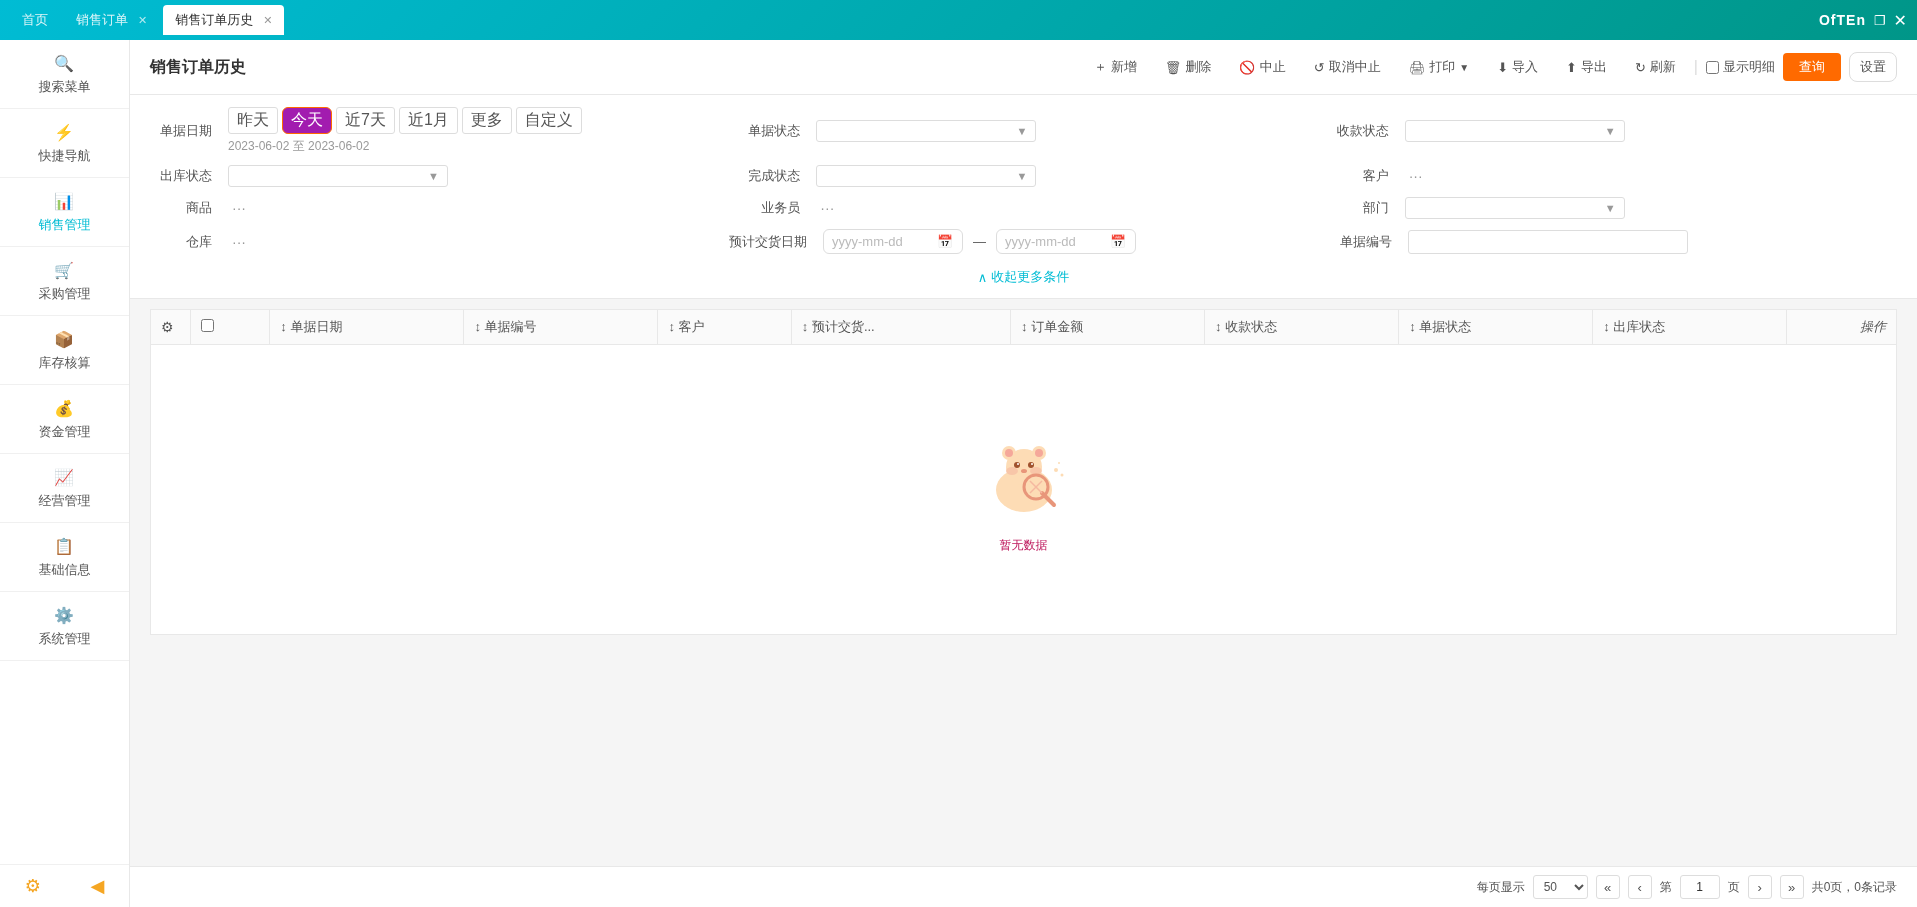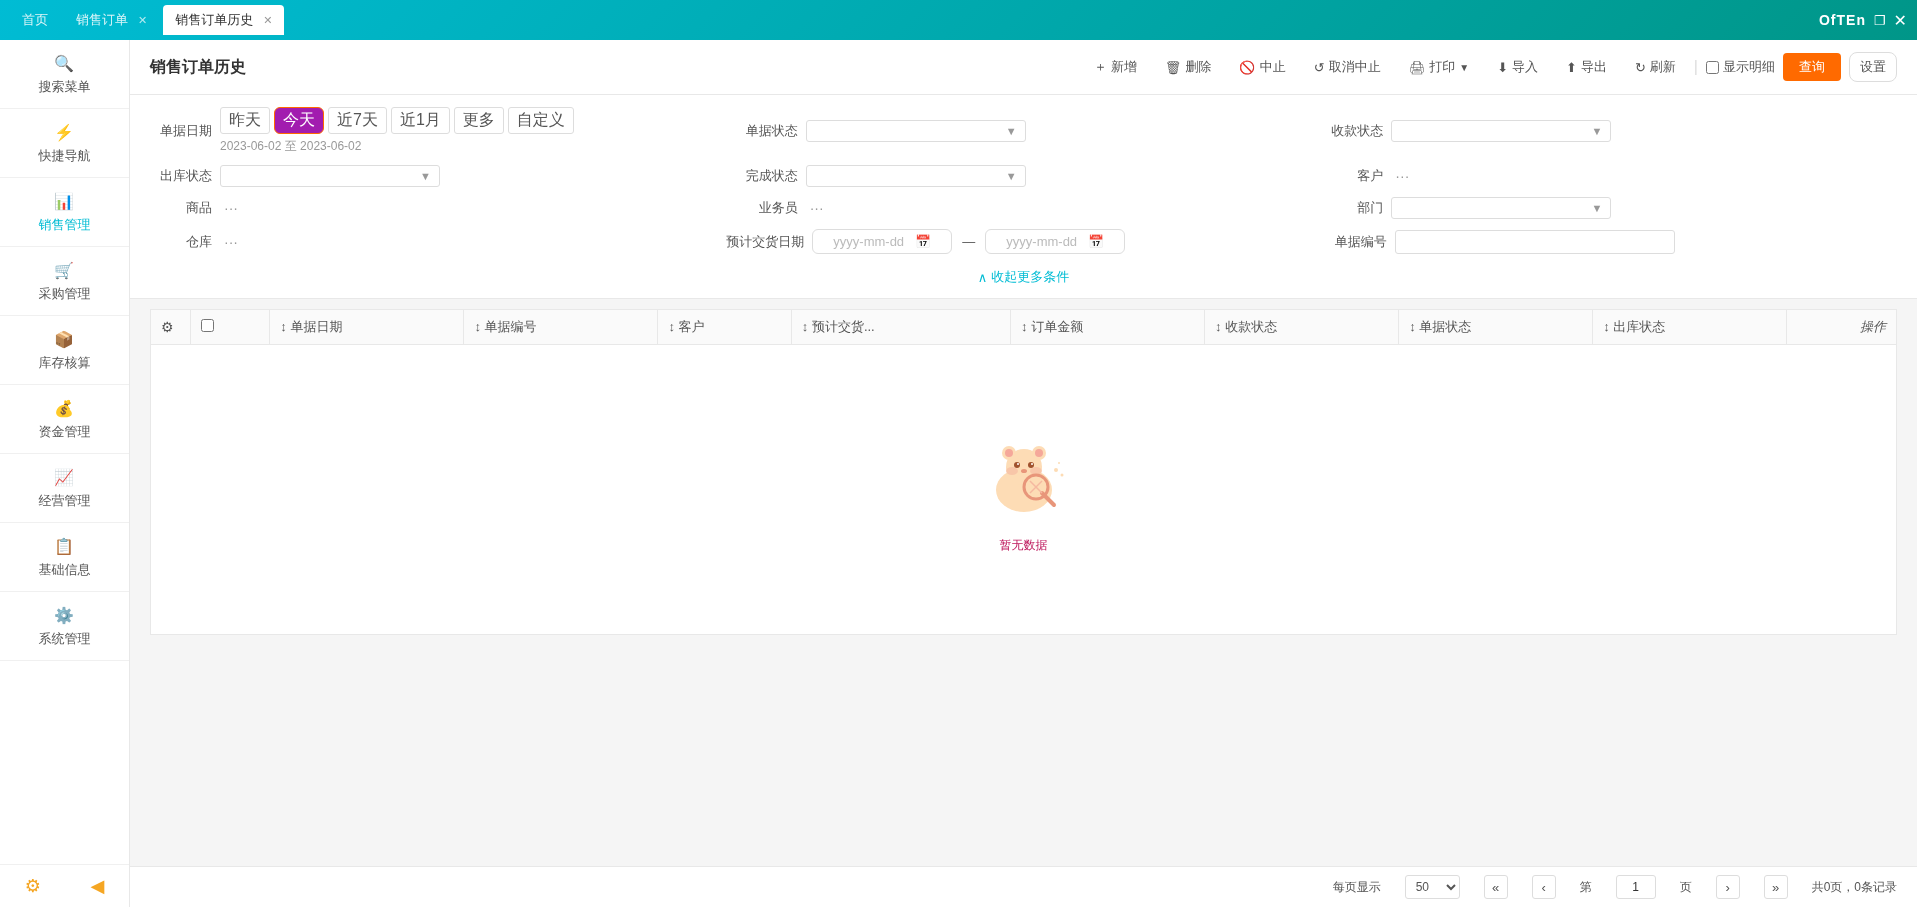--- a/index.html
+++ b/index.html
@@ -166,21 +166,21 @@
     
     .filter-area {
       padding: 12px 20px;
       background: #fff;
       border-bottom: 1px solid #e8e8e8;
       flex-shrink: 0;
     }
     .filter-row {
       display: flex;
       align-items: center;
-      gap: 0;
+      gap: 8px;
       margin-bottom: 10px;
     }
     .filter-label {
       color: #555;
       min-width: 70px;
       text-align: right;
       padding-right: 8px;
       white-space: nowrap;
     }
     .filter-control {
@@ -243,21 +243,21 @@
     }
     .ellipsis-btn {
       color: #999;
       cursor: pointer;
       font-size: 14px;
       padding: 0 4px;
     }
     .date-input-control {
       border: 1px solid #ddd;
       border-radius: 6px;
-      padding: 4px 20px;
+      padding: 4px 8px;
       min-width: 140px;
       color: #bbb;
       font-size: 12px;
       display: flex;
       align-items: center;
       justify-content: space-between;
       background: #fff;
       cursor: pointer;
     }
     .date-sep { color: #555; margin: 0 4px; }
@@ -322,21 +322,21 @@
     }
 
     
     .footer {
       background: #fff;
       border-top: 1px solid #e8e8e8;
       padding: 8px 20px;
       display: flex;
       align-items: center;
       justify-content: flex-end;
-      gap: 24px;
+      gap: 8px;
       flex-shrink: 0;
     }
     .page-size-label { color: #555; font-size: 12px; }
     .page-size-select {
       border: 1px solid #ddd;
       border-radius: 3px;
       padding: 3px 6px;
       font-size: 12px;
       color: #555;
       cursor: pointer;

